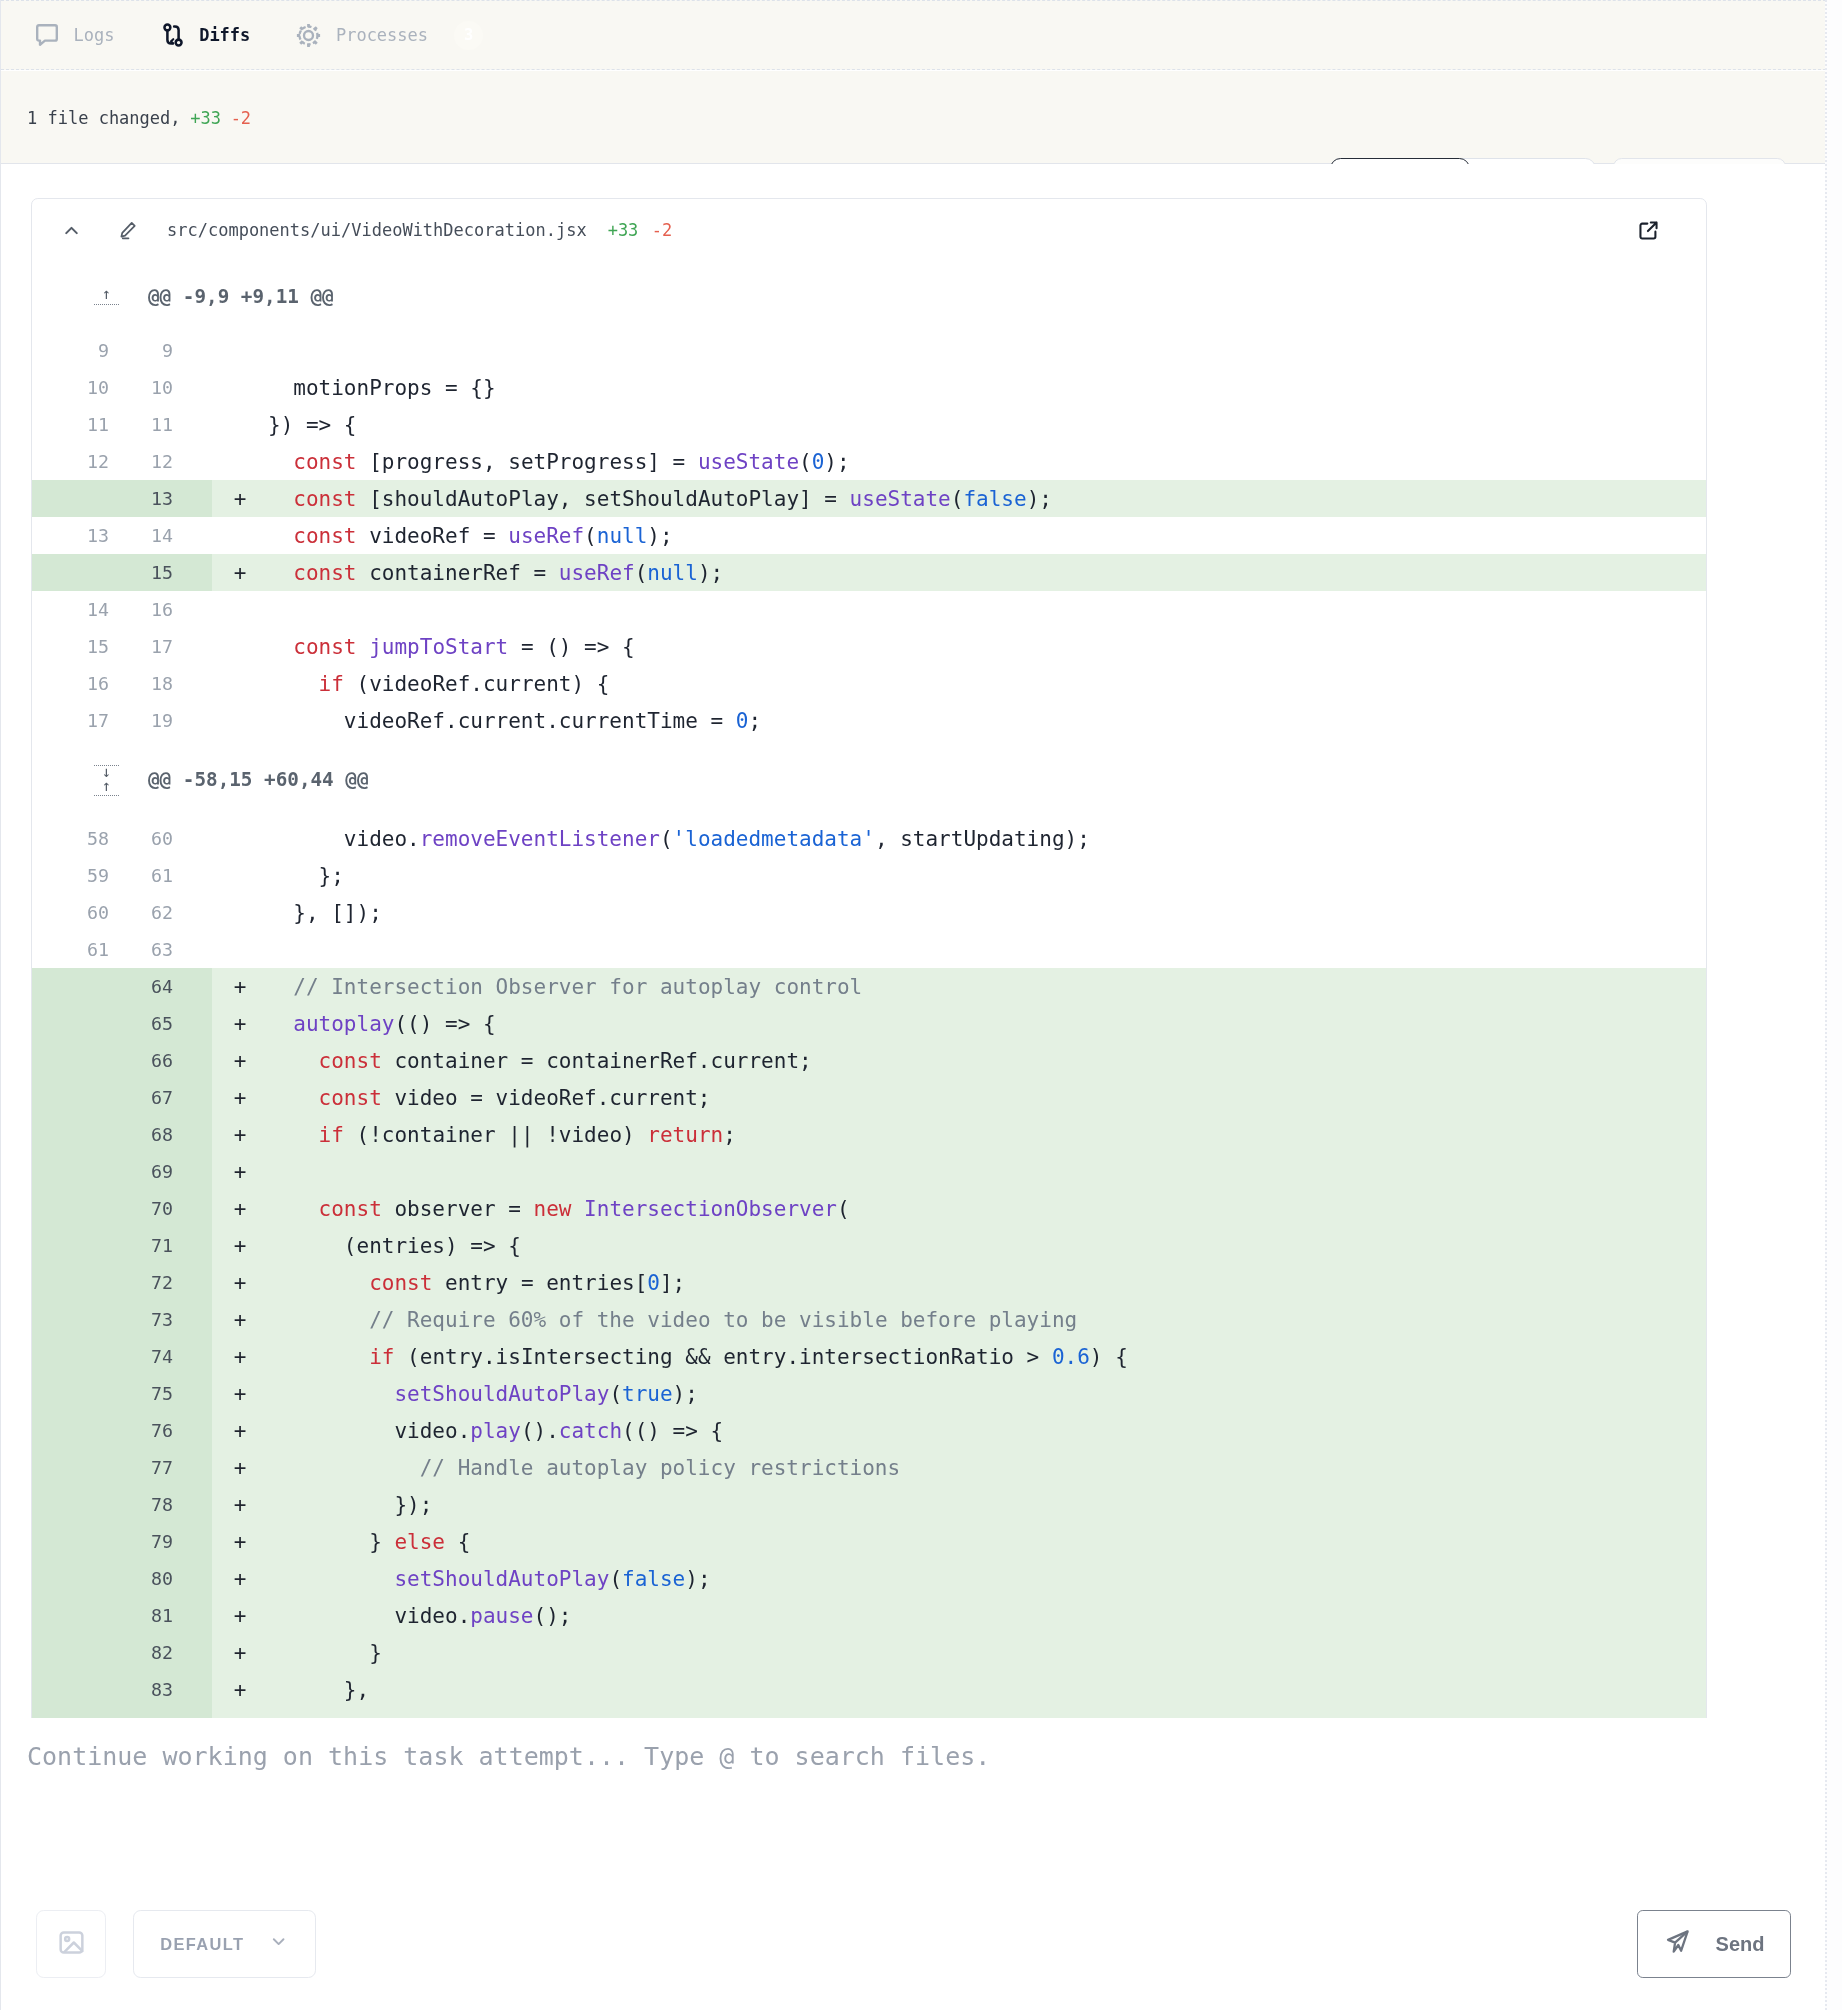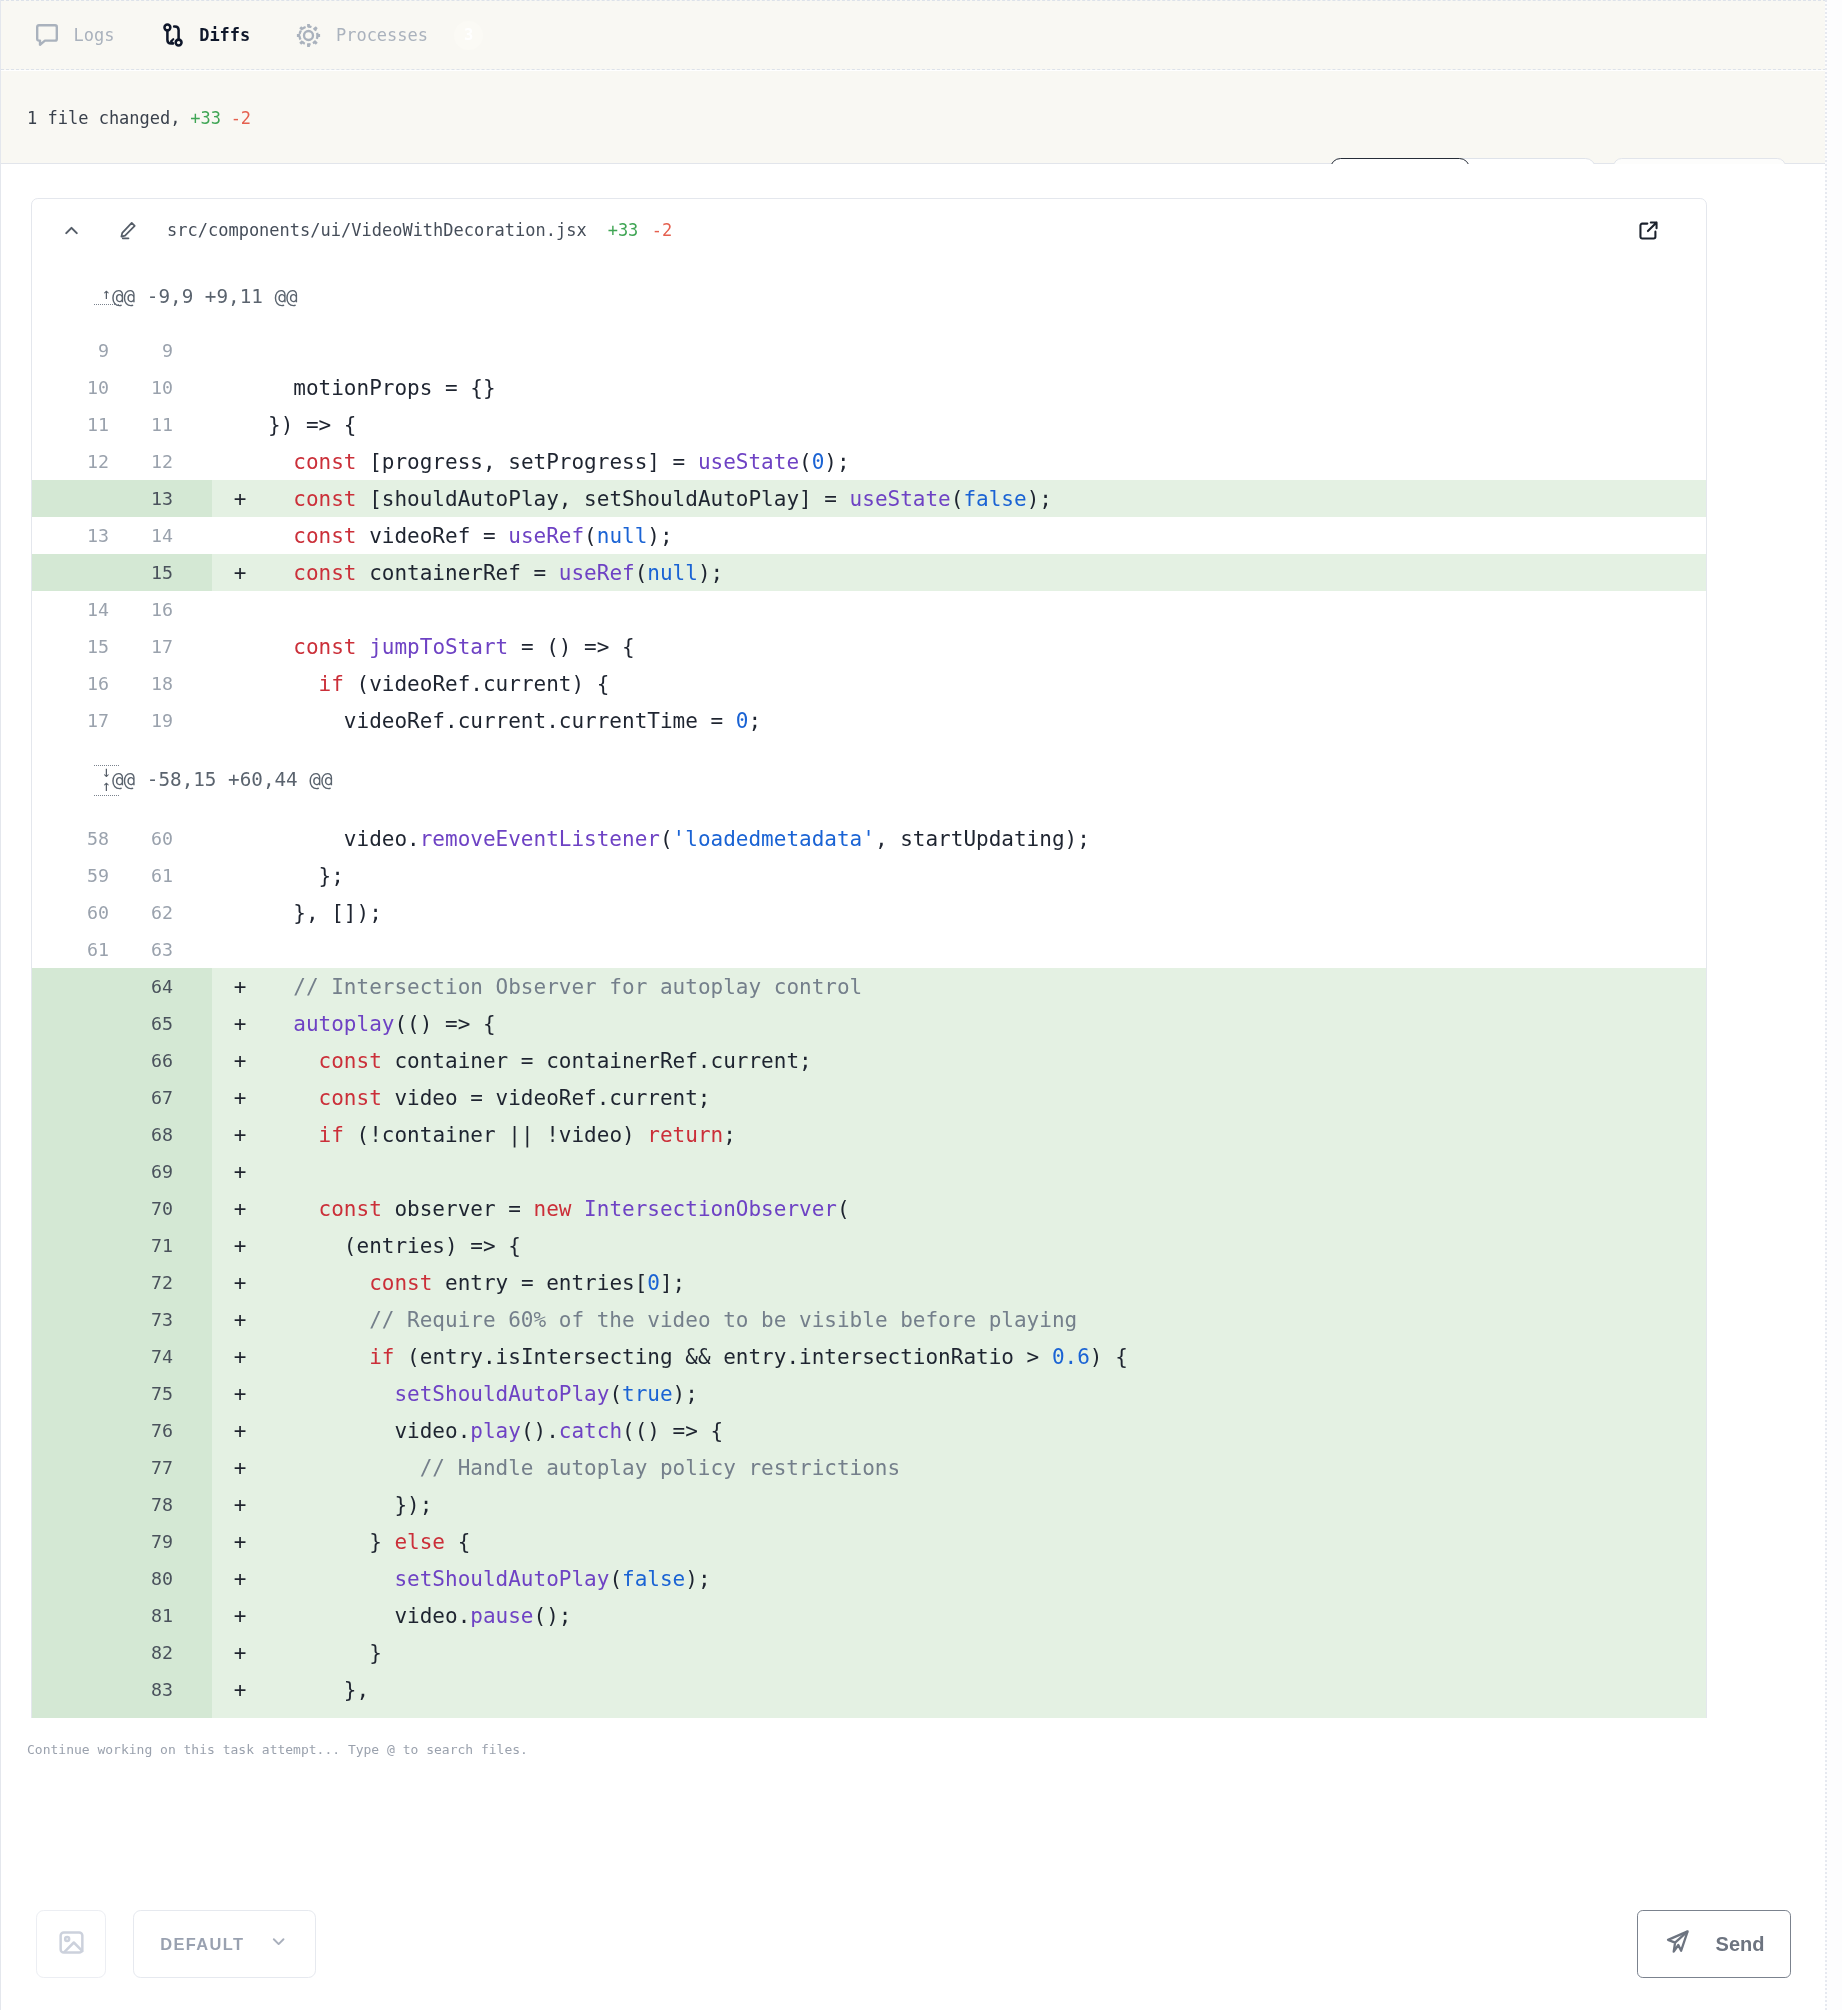--- a/index.html
+++ b/index.html
@@ -63,31 +63,31 @@
   .codetext { flex:1; height:100%; display:flex; align-items:center; }
   .drow.add { background:#e4f1e3; }
   .drow.add .gut { background:#d4e8d4; }
   .drow.add .ln.n { color:#4a525c; font-weight:500; }
   .tok-k { color:#cb2f39; } .tok-f { color:#6e42c4; } .tok-l { color:#1a63d4; }
   .tok-c { color:#747f8b; } .tok-d { color:#1e2430; }
 
   .hunkrow { position:relative; display:flex; align-items:center; color:#5a636e;
     font-size:19.3px; white-space:pre; }
   .hunkrow.single { height:71px; } .hunkrow.double { height:81px; }
-  .hunktext { margin-left:80px; }
+  .hunktext { margin-left:116px;font-weight:bold; }
   .expander { position:absolute; left:62px; top:0; height:100%; display:flex;
     flex-direction:column; align-items:center; justify-content:center; color:#555d68; }
   .exp-arrow { font-size:15.4px; line-height:13.5px; cursor:pointer; }
   .exp-dots { width:25px; border-bottom:1.9px dotted #7a828d; height:2.9px; }
 
   
   .composer { position:absolute; left:0; top:1719px; width:1825px; height:292px; background:#ffffff; }
   .composer textarea { position:absolute; left:26px; top:23px; width:1767px; height:135px;
     border:none; outline:none; resize:none; background:transparent;
-    font-family:"DejaVu Sans Mono","Liberation Mono",monospace; font-size:13px; color:#2f3640; }
+    font-family:"DejaVu Sans Mono","Liberation Mono",monospace; font-size:25px; color:#2f3640; }
   .composer textarea::placeholder { color:#9aa1ad; }
   .cbtn { position:absolute; top:191px; height:68px; background:#ffffff; border-radius:7.7px;
     display:flex; align-items:center; justify-content:center; cursor:pointer; font-family:"Liberation Sans",sans-serif; }
   .btn-image { left:35px; width:70px; border:1.9px solid #eceef3; color:#ccd1dc; }
   .btn-default { left:132px; width:183px; border:1.9px solid #e6e9ef; color:#99a1b0;
     font-size:16.4px; font-weight:bold; letter-spacing:1.4px; gap:25px; }
   .btn-default svg { color:#a9b0bd; }
   .btn-send { right:35px; width:154px; border:1.9px solid #7b828e; border-radius:5.8px;
     color:#6d7480; font-size:20px; font-weight:bold; gap:25px; }
 

